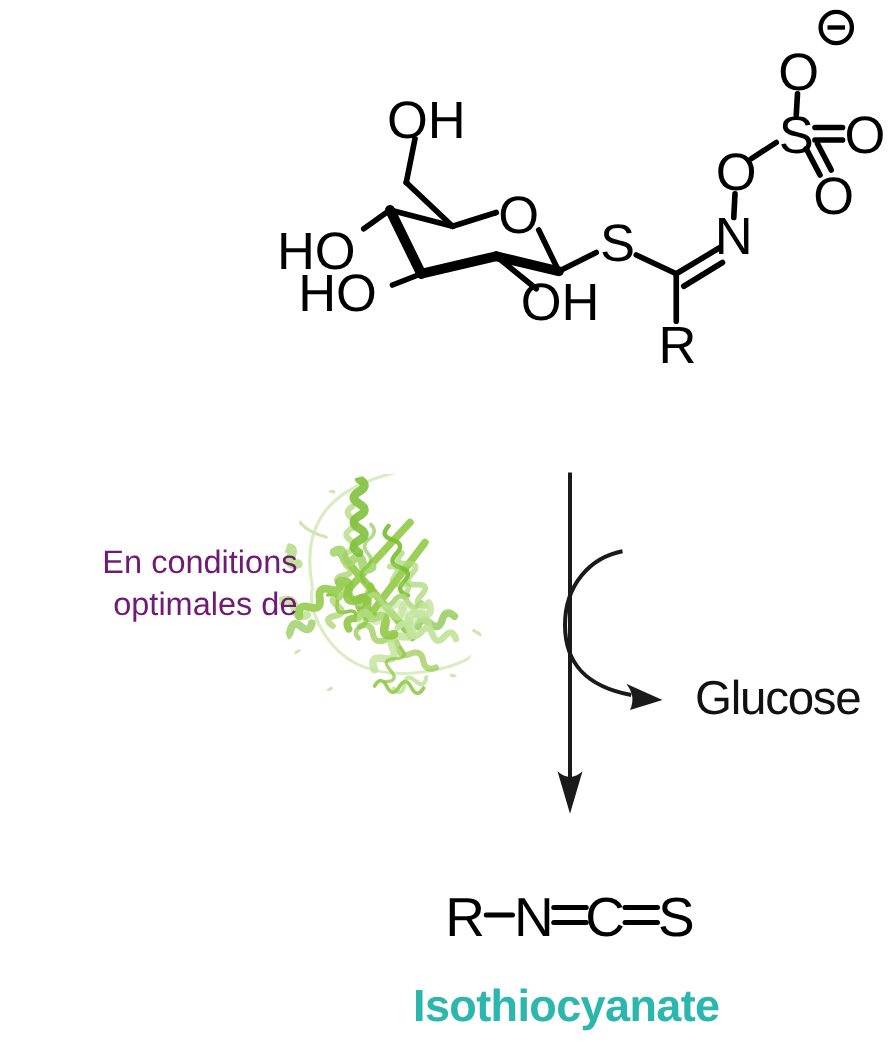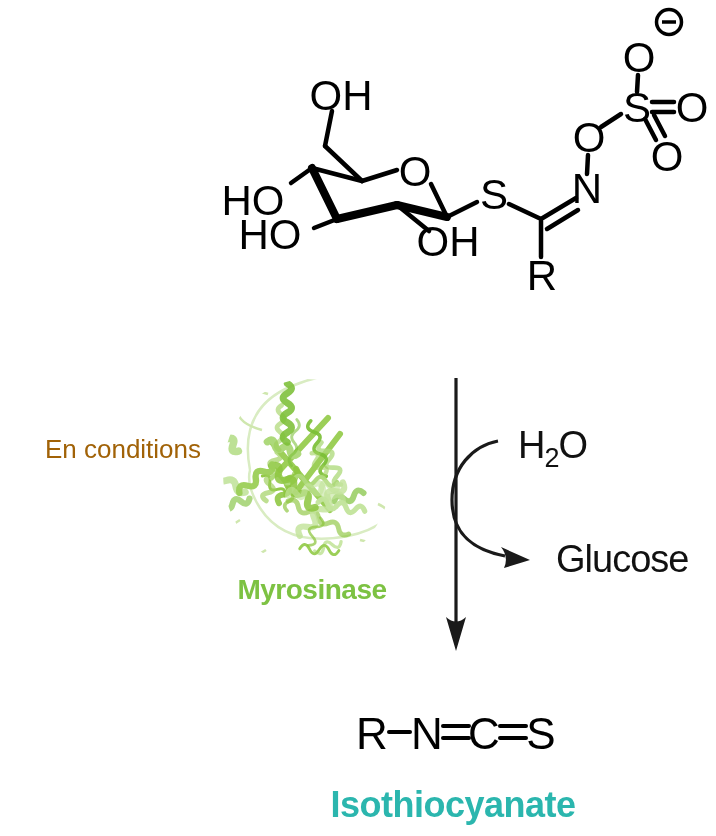--- a/index.html
+++ b/index.html
@@ -5,21 +5,21 @@
   html,body{margin:0;padding:0;background:#ffffff;}
   body{width:716px;height:836px;position:relative;overflow:hidden;
        font-family:"Liberation Sans", sans-serif;}
   #stage{position:absolute;left:0;top:0;width:716px;height:724px;}
   svg{position:absolute;left:0;top:0;}
   .atomtext{font-family:"Liberation Sans",sans-serif;font-size:42px;fill:#000;}
   .formulatext{font-family:"Liberation Sans",sans-serif;font-size:44px;fill:#000;}
   .overlay{position:absolute;white-space:nowrap;}
   .teal-label{color:#2bb6ae;font-weight:bold;font-size:36px;text-align:center;letter-spacing:-0.5px;}
   .green-label{color:#7dc243;font-weight:bold;font-size:28px;text-align:center;letter-spacing:-0.5px;}
-  .cond-text{color:#a16207;font-size:26px;line-height:34px;text-align:center;}
+  .cond-text{color:#701a75;font-size:26px;line-height:34px;text-align:right;}
   .black-chem{color:#111;font-size:38px;letter-spacing:-1px;}
   .h2o sub{font-size:27px;}
 </style>
 </head>
 <body>
 
 <div id="stage">
 
   <svg width="716" height="836" viewBox="0 0 716 836">
     <defs>
@@ -132,22 +132,21 @@
         <line x1="443" y1="738" x2="469" y2="738"></line>
         <line x1="500" y1="726" x2="526" y2="726"></line>
         <line x1="500" y1="738" x2="526" y2="738"></line>
       </g>
     </g>
   </svg>
 
 
   <div class="overlay cond-text" style="left:8px;top:432px;width:230px;">
     <div>En conditions</div>
+    <div>optimales de</div>
   </div>
 
-  <div class="overlay h2o black-chem" style="left:518px;top:424px;"><span>H</span><sub>2</sub><span>O</span></div>
 
   <div class="overlay black-chem" style="left:556px;top:538px;">Glucose</div>
 
-  <div class="overlay green-label" style="left:217px;top:574px;width:190px;">Myrosinase</div>
 
   <div class="overlay teal-label" style="left:258px;top:784px;width:390px;">Isothiocyanate</div>
 </div>
 
 </body></html>

